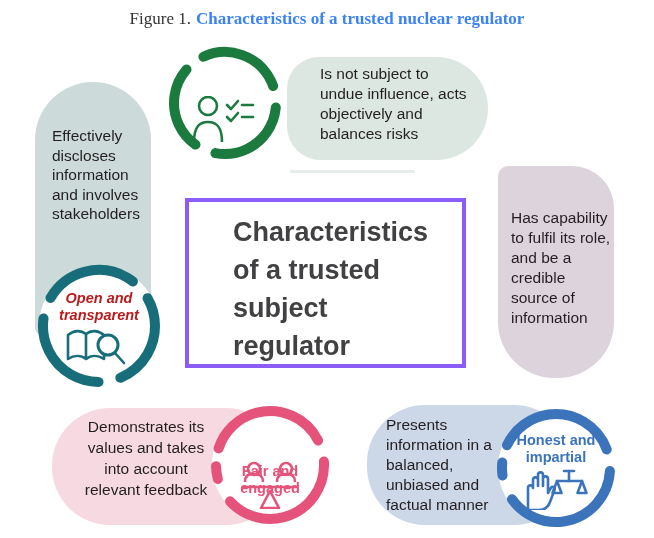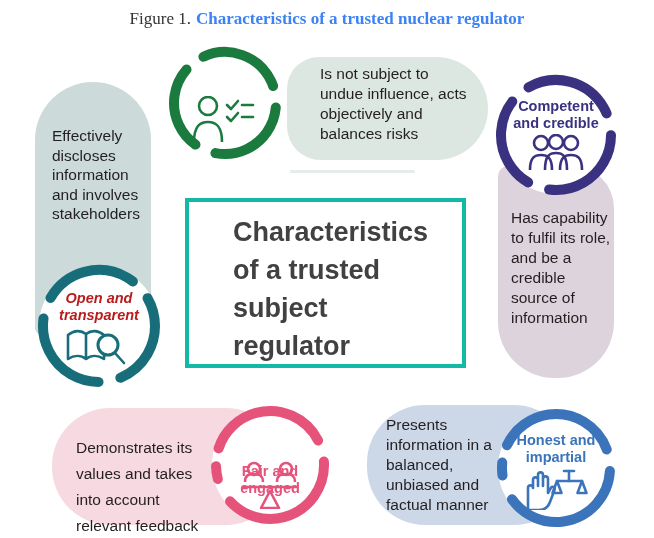--- a/index.html
+++ b/index.html
@@ -24,21 +24,21 @@
   }
   .pill-green  { left:287px; top:57px;  width:201px; height:103px; background:#dde7e1; border-radius:32px 52px 52px 34px; }
   .pill-purple { left:498px; top:166px; width:116px; height:212px; background:#ddd3dd; border-radius:10px 42px 56px 56px; }
   .pill-teal   { left:35px;  top:82px;  width:116px; height:252px; background:#ccdada; border-radius:60px 60px 6px 6px; }
   .pill-pink   { left:52px;  top:408px; width:232px; height:117px; background:#f7d9e1; border-radius:58px; }
   .pill-blue   { left:367px; top:405px; width:205px; height:120px; background:#ccd7e8; border-radius:58px; }
 
   .desc-green  { left:33px; top:7px;  width:155px; }
   .desc-purple { left:13px; top:42px; width:100px; }
   .desc-teal   { left:17px; top:44px; width:97px; line-height:19.5px; }
-  .desc-pink   { left:24px; top:27px; width:140px; line-height:26px; }
+  .desc-pink   { left:24px; top:8px; width:140px; line-height:21px;text-align:center; }
   .desc-blue   { left:19px; top:10px; width:108px; }
 
   .shadow-line {
     position:absolute; left:290px; top:170px; width:125px; height:3px;
     background:#e7ede8; border-radius:2px; z-index:0;
   }
 
   
   .badge { position:absolute; z-index:3; }
   .badge svg.ring { position:absolute; left:0; top:0; }
@@ -59,21 +59,21 @@
 
   .c-green  { color:#1b7b3e; }
   .c-purple { color:#3a3181; }
   .c-teal   { color:#b91c1c;font-style:italic; }
   .c-pink   { color:#e5527a;margin-top:36px; }
   .c-blue   { color:#3b74ba; }
 
   
   .center-box {
     position:absolute; left:185px; top:198px; width:281px; height:170px;
-    background:#ffffff; border:4px solid #14b8a6; box-sizing:border-box; z-index:2;
+    background:#ffffff; border:4px solid #8b5cf6; box-sizing:border-box; z-index:2;
   }
   .center-box .cb-text {
     position:absolute; left:44px; top:11px;
     font-size:27px; font-weight:bold; line-height:38px; color:#414042;
   }
   .cb-line { display:block; }
 </style>
 </head>
 <body>
 
@@ -121,35 +121,20 @@
     <svg class="badge-icon" style="left:26px; top:52px;" width="64" height="46" viewBox="0 0 64 46">
       <circle class="ln" cx="16" cy="10" r="9" stroke="#1b7b3e" stroke-width="3"></circle>
       <path class="ln" d="M2 46 C2 30 8 26 16 26 C24 26 30 30 30 46" stroke="#1b7b3e" stroke-width="3"></path>
       <path class="ln lncap" d="M35 9 L39 13 L46 5" stroke="#1b7b3e"></path>
       <path class="ln lncap" d="M50 9 L61 9" stroke="#1b7b3e"></path>
       <path class="ln lncap" d="M35 21 L39 25 L46 17" stroke="#1b7b3e"></path>
       <path class="ln lncap" d="M50 21 L61 21" stroke="#1b7b3e"></path>
     </svg>
   </div>
 
-  <div class="badge badge-purple">
-    <svg class="ring" width="126" height="126" viewBox="0 0 126 126">
-      <circle cx="63" cy="63" r="59" fill="#ffffff"></circle>
-      <circle class="arc" cx="63" cy="63" r="55" stroke="#3a3181" stroke-dasharray="93 22.2" transform="rotate(-120 63 63)"></circle>
-    </svg>
-    <div class="badge-label c-purple" style="top:26px; width:100px;">Competent and credible</div>
-    <svg class="badge-icon" style="left:34px; top:62px;" width="58" height="36" viewBox="0 0 58 36">
-      <circle class="ln" cx="14" cy="9" r="7" stroke="#3a3181"></circle>
-      <circle class="ln" cx="29" cy="8" r="7" stroke="#3a3181"></circle>
-      <circle class="ln" cx="44" cy="9" r="7" stroke="#3a3181"></circle>
-      <path class="ln" d="M3 36 C3 23 8 21 14 21 C20 21 25 23 25 36" stroke="#3a3181"></path>
-      <path class="ln" d="M33 36 C33 23 38 21 44 21 C50 21 55 23 55 36" stroke="#3a3181"></path>
-      <path class="ln" d="M18 36 C18 21 23 19 29 19 C35 19 40 21 40 36" stroke="#3a3181"></path>
-    </svg>
-  </div>
 
   <div class="badge badge-teal">
     <svg class="ring" width="128" height="128" viewBox="0 0 128 128">
       <circle cx="64" cy="64" r="60" fill="#ffffff"></circle>
       <circle class="arc" cx="64" cy="64" r="56" stroke="#176d79" stroke-dasharray="95 22.3" transform="rotate(-150 64 64)"></circle>
     </svg>
     <div class="badge-label c-teal" style="top:28px; width:100px;">Open and transparent</div>
     <svg class="badge-icon" style="left:30px; top:64px;" width="64" height="42" viewBox="0 0 64 42">
       <path class="ln" d="M3 9 C9 4 16 4 21 8 L21 33 C16 29 9 29 3 33 Z" stroke="#176d79" stroke-width="2.4"></path>
       <path class="ln" d="M21 8 C26 4 33 4 39 9 L39 33 C33 29 26 29 21 33" stroke="#176d79" stroke-width="2.4"></path>

